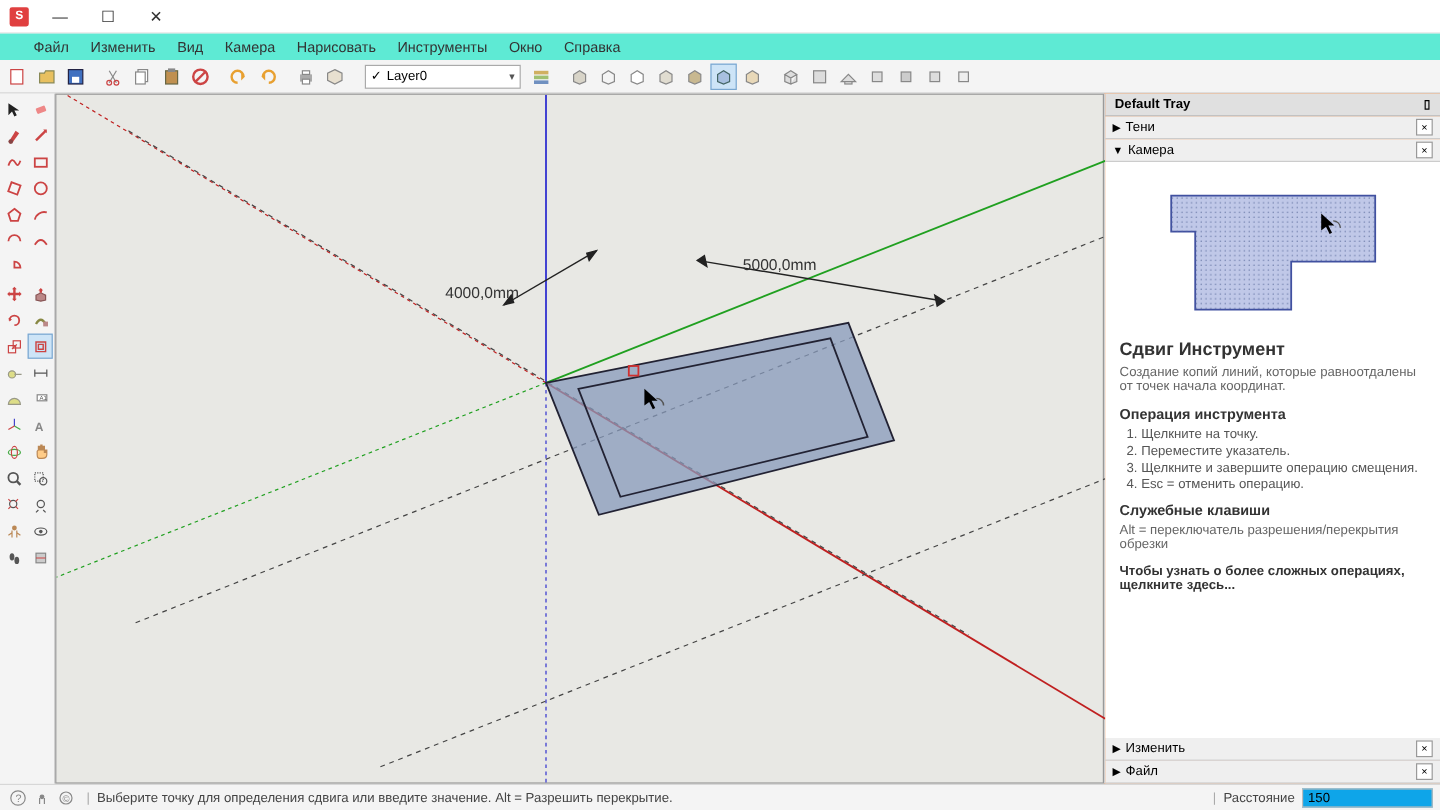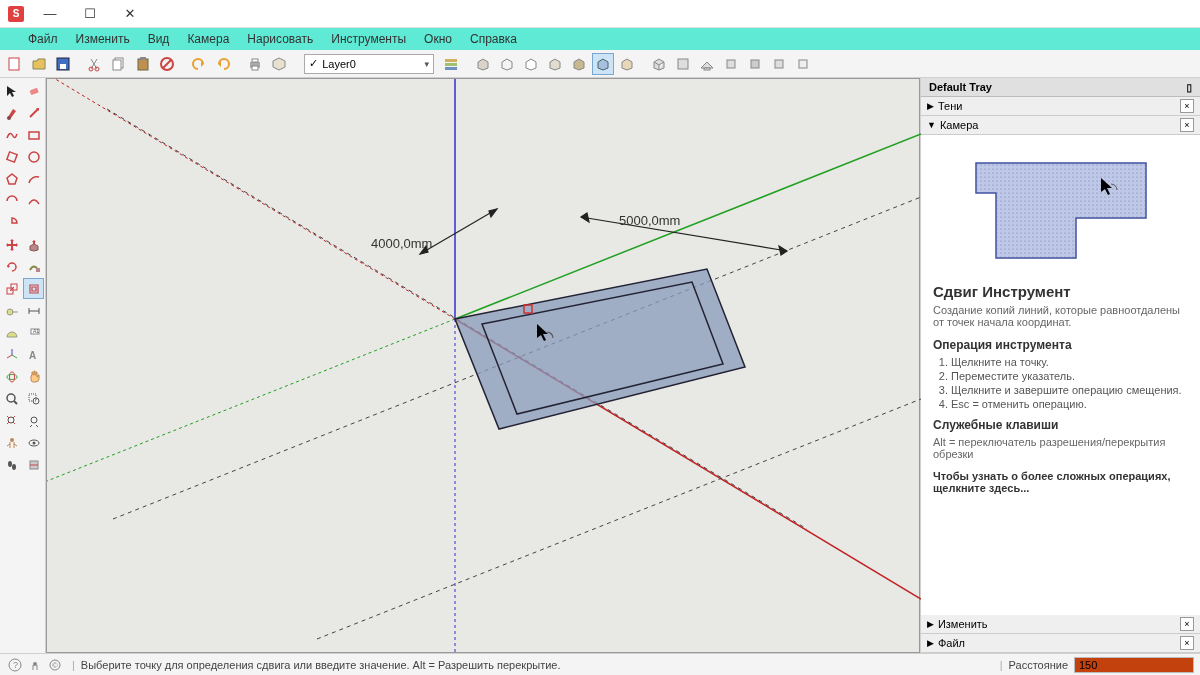--- a/index.html
+++ b/index.html
@@ -38,21 +38,21 @@
 .instructor h3 { font-size: 12px; margin-bottom: 4px; margin-top: 8px; }
 .instructor ol { padding-left: 18px; margin-bottom: 6px; }
 .instructor ol li { margin-bottom: 2px; font-size: 11px; color: #555; }
 .instructor .hint { color: #666; font-size: 11px; }
 .instructor .more { font-weight: bold; margin-top: 10px; font-size: 11px; }
 .statusbar { height: 22px; display: flex; align-items: center; background: #f4f4f4; border-top: 1px solid #d0d0d0; padding: 0 6px; font-size: 11px; color: #444; }
 .statusbar .status-icon { width: 18px; height: 18px; display: flex; align-items: center; justify-content: center; margin-right: 2px; }
 .statusbar .sep { margin: 0 6px; color: #aaa; }
 .statusbar .msg { flex: 1; }
 .statusbar .dist-label { margin-right: 6px; }
-.statusbar .dist-input { width: 120px; background: #c2410c; border: 1px solid #bbb; padding: 1px 4px; font-size: 11px; }
+.statusbar .dist-input { width: 109px; background: #0ea5e9; border: 1px solid #bbb; padding: 1px 4px; font-size: 11px; }
 .dim-label { position: absolute; font-size: 13px; color: #333; background: transparent; }
 </style>
 </head>
 <body>
 
 <div class="titlebar">
   <div class="app-icon">S</div>
   <div class="win-controls">
     <div class="win-btn">—</div>
     <div class="win-btn">☐</div>

